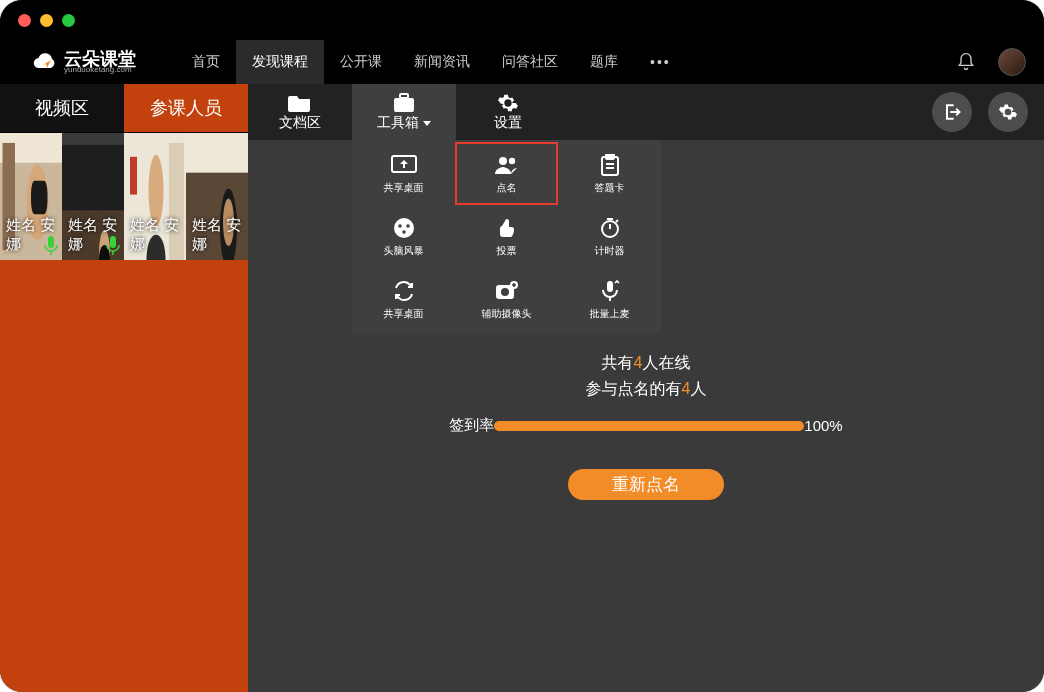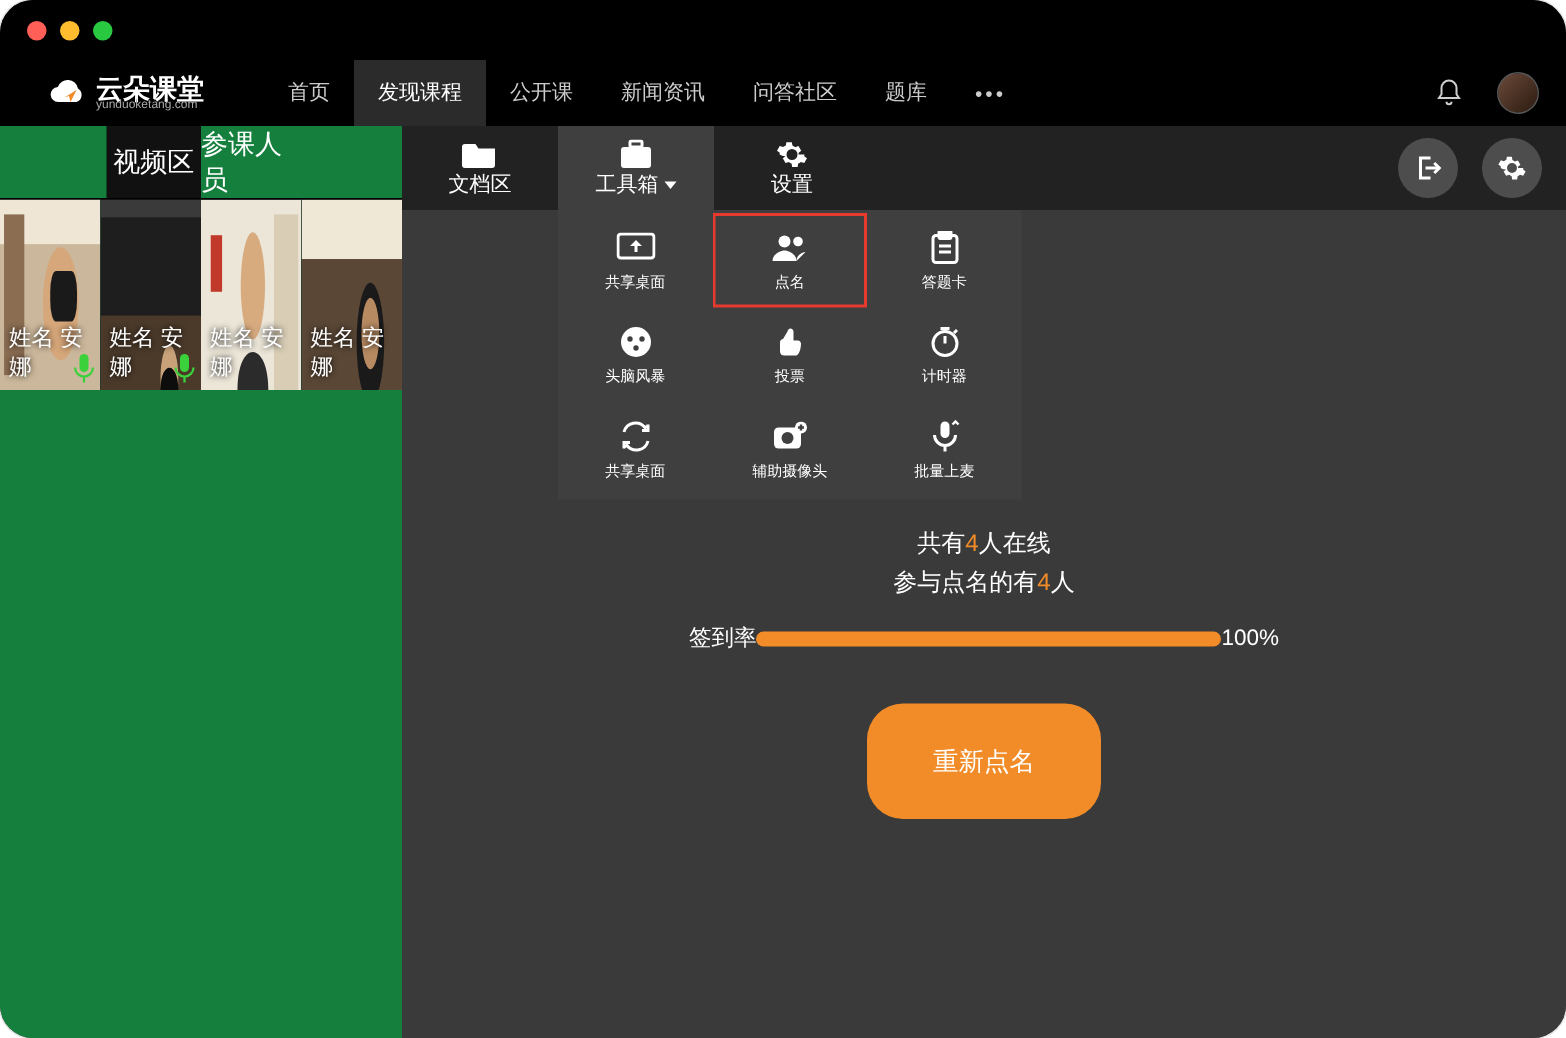--- a/index.html
+++ b/index.html
@@ -32,21 +32,21 @@
 .nav-items { display:flex; align-items:stretch; height:100%; }
 .nav-item { padding: 0 16px; display:flex; align-items:center; cursor:pointer; }
 .nav-item.active { background:#2b2b2b; color:#fff; }
 .nav-more { letter-spacing: 2px; }
 .nav-right { margin-left:auto; display:flex; align-items:center; gap:22px; }
 .bell, .avatar { cursor:pointer; }
 .avatar { width: 28px; height: 28px; border-radius:50%; background: linear-gradient(135deg,#6b4a3a,#2b1a10); border:1px solid #555; }
 
 .content { flex:1; display:flex; min-height:0; }
 
-.sidebar { width: 268px; background:#15803d; display:flex; flex-direction:column;align-items:center; }
+.sidebar { width: 248px; background:#c2410c; display:flex; flex-direction:column; }
 .side-tabs { height: 48px; display:flex; }
 .side-tab { flex:1; color:#fff; font-size:18px; display:flex; align-items:center; justify-content:center; cursor:pointer; }
 .side-tab.active { background:#111; position:relative; }
 .side-tab.active::after { content:""; position:absolute; bottom:-2px; left:24%; width:52%; height:2px; background:#fff; }
 
 .video-list { flex:1; overflow:hidden; display:flex; }
 .video-cell { position:relative; height:128px; background:#222; border-top:1px solid #000; overflow:hidden; }
 .video-label { position:absolute; left:6px; bottom:6px; color:#fff; font-size:15px; text-shadow:0 0 4px #000; }
 .mic-icon { position:absolute; right:4px; bottom:4px; width:14px; height:20px; }
 .mic-icon svg { display:block; }
@@ -75,21 +75,21 @@
 .drop-item .ic { height:24px; display:flex; align-items:center; justify-content:center; margin-bottom:4px; }
 .drop-item.highlight { box-shadow: inset 0 0 0 2px #e63a2e; }
 
 .roll-area { margin-top: 210px; display:flex; flex-direction:column; align-items:center; color:#fff; }
 .line1, .line2 { font-size:16px; line-height:26px; }
 .orange { color:#f28c28; }
 .progress-row { display:flex; align-items:center; margin-top:14px; font-size:15px; }
 .progress-bar { width: 310px; height:10px; background:#f28c28; border-radius:5px; }
 .primary-btn {
   margin-top: 34px; background:#f28c28; color:#fff;
-  border:none; border-radius:24px; padding: 27px 44px;
+  border:none; border-radius:24px; padding: 4px 44px;
   font-size:17px; cursor:pointer; font-family:inherit;
 }
 
 svg { display:block; }
 </style>
 </head>
 <body>
 
 <div class="window">
 

